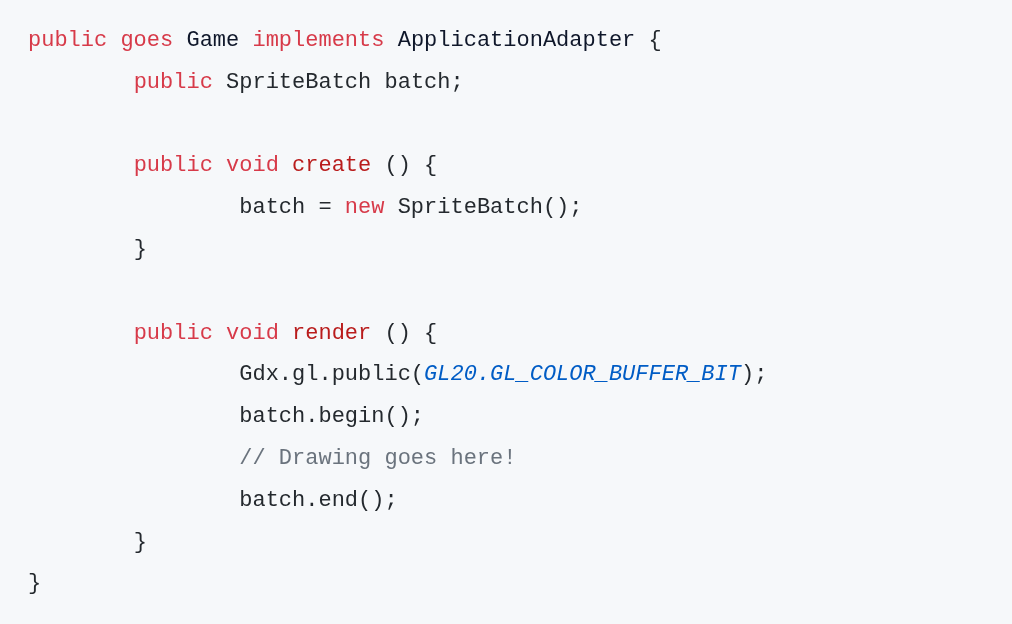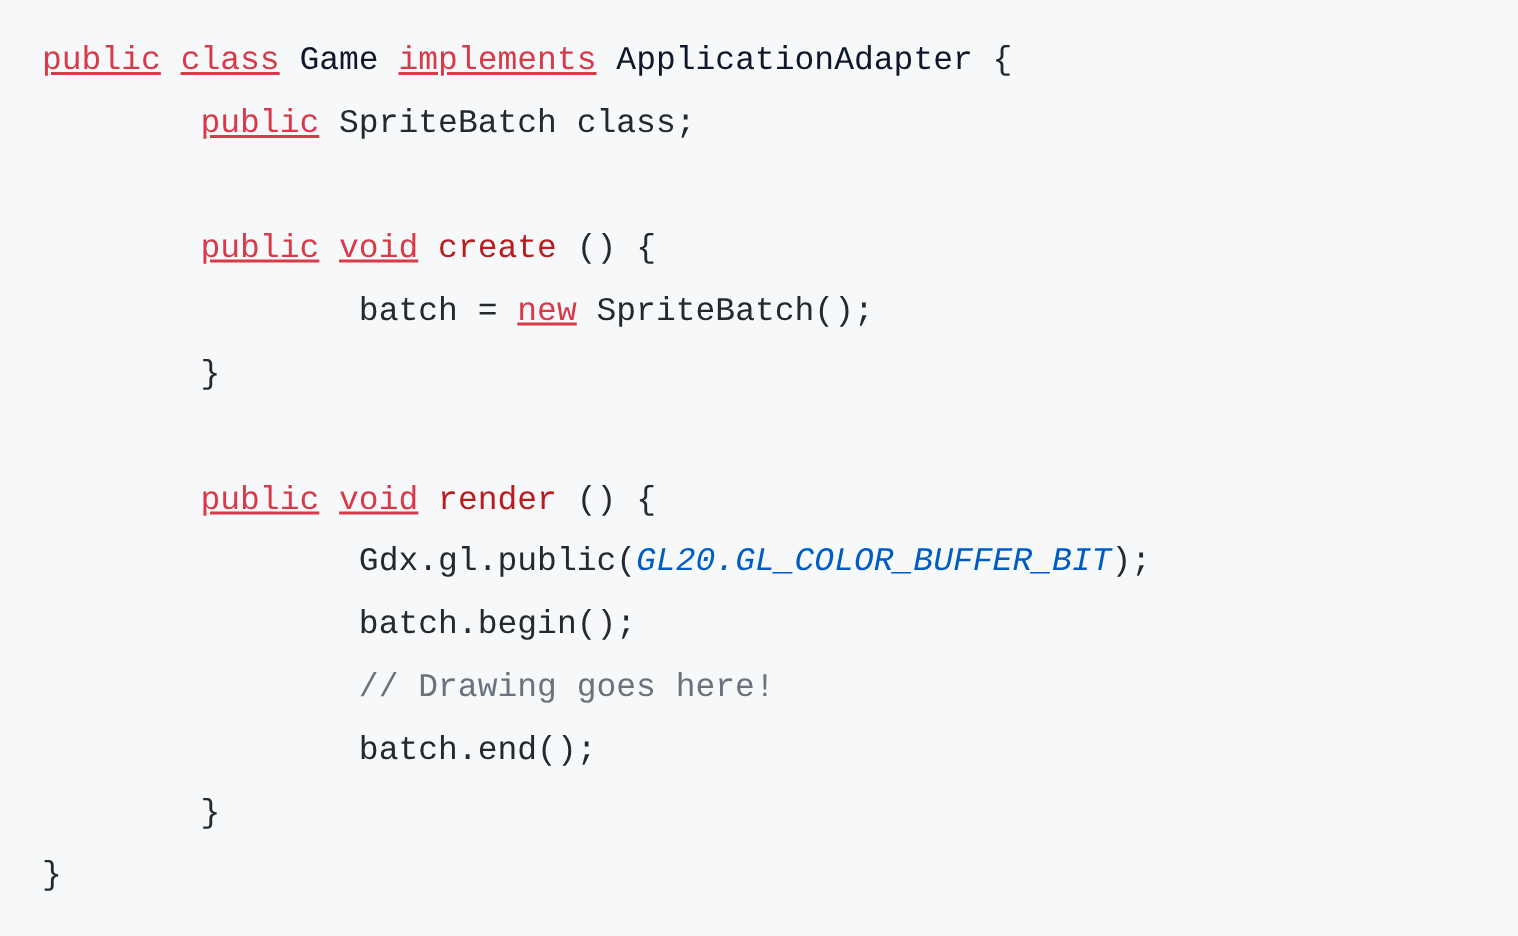--- a/index.html
+++ b/index.html
@@ -10,21 +10,20 @@
       font-size: 22px;
       line-height: 1.9;
     }
     .code-block {
       padding: 20px 28px;
       white-space: pre;
       color: #24292e;
     }
     .keyword {
       color: #d73a49;
-      text-decoration: underline;
     }
     .class-name {
       color: #0f172a;
     }
     .method-name {
       color: #b91c1c;
     }
     .constant {
       color: #005cc5;
       font-style: italic;
@@ -33,22 +32,22 @@
       color: #6a737d;
       margin-top: 40px;
     }
     .text {
       color: #24292e;
     }
   </style>
 </head>
 <body>
 
-<div class="code-block"><span class="keyword">public</span> <span class="keyword">class</span> <span class="class-name">Game</span> <span class="keyword">implements</span> <span class="class-name">ApplicationAdapter</span><span class="text"> {</span>
-        <span class="keyword">public</span><span class="text"> SpriteBatch class;</span>
+<div class="code-block"><span class="keyword">public</span> <span class="keyword">goes</span> <span class="class-name">Game</span> <span class="keyword">implements</span> <span class="class-name">ApplicationAdapter</span><span class="text"> {</span>
+        <span class="keyword">public</span><span class="text"> SpriteBatch batch;</span>
 <span></span>
         <span class="keyword">public</span> <span class="keyword">void</span> <span class="method-name">create</span><span class="text"> () {</span>
                 <span class="text">batch = </span><span class="keyword">new</span><span class="text"> SpriteBatch();</span>
         <span class="text">}</span>
 <span></span>
         <span class="keyword">public</span> <span class="keyword">void</span> <span class="method-name">render</span><span class="text"> () {</span>
                 <span class="text">Gdx.gl.public(</span><span class="constant">GL20.GL_COLOR_BUFFER_BIT</span><span class="text">);</span>
                 <span class="text">batch.begin();</span>
                 <span class="comment">// Drawing goes here!</span>
                 <span class="text">batch.end();</span>

